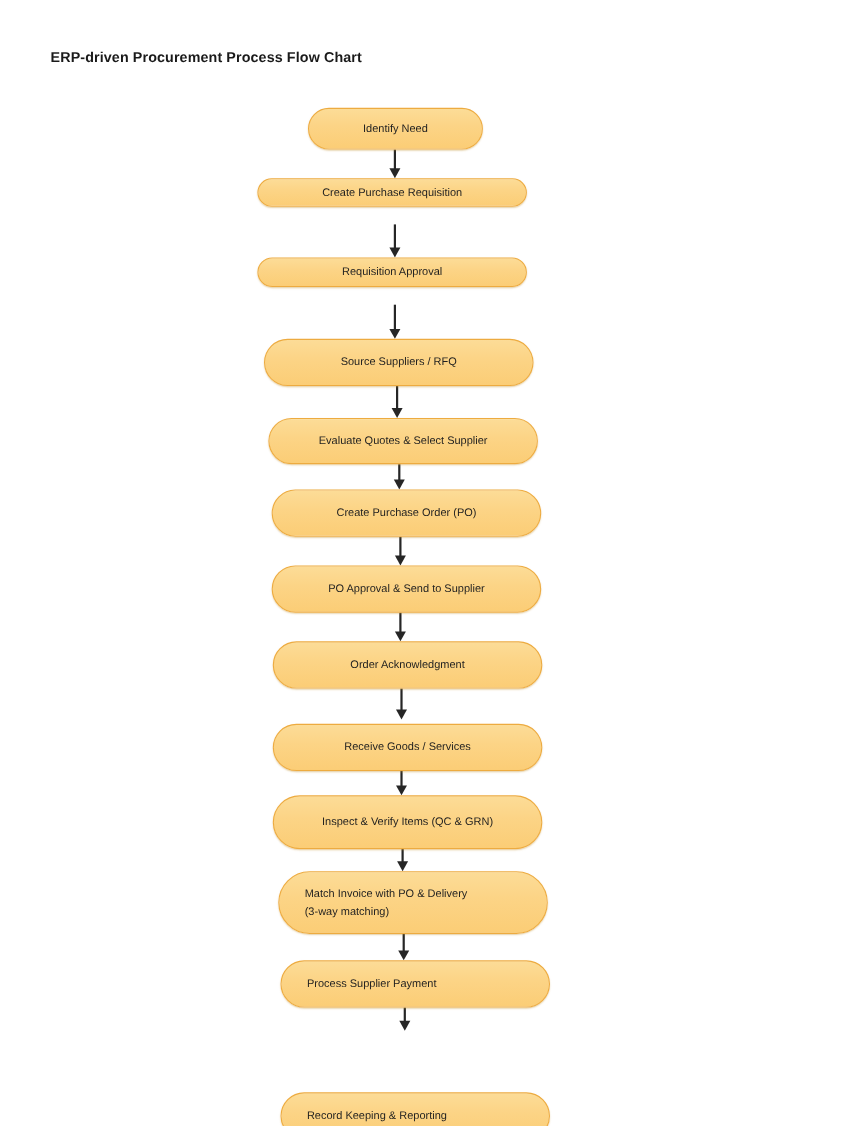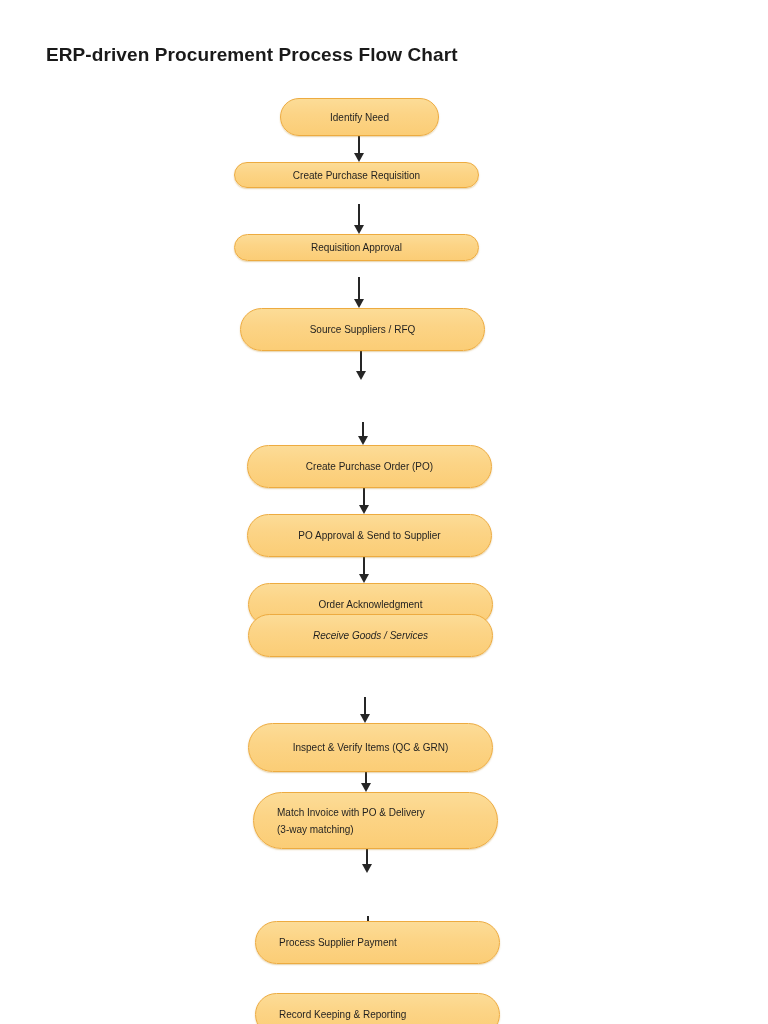--- a/index.html
+++ b/index.html
@@ -14,21 +14,21 @@
     position: relative;
     overflow: hidden;
     font-family: "Liberation Sans", "DejaVu Sans", sans-serif;
     -webkit-font-smoothing: antialiased;
   }
 
   #chart-title {
     position: absolute;
     left: 46px;
     top: 44px;
-    font-size: 19px;
+    font-size: 13px;
     font-weight: bold;
     color: #1a1a1a;
     letter-spacing: 0.1px;
     white-space: nowrap;
   }
 
   #flow-canvas {
     position: absolute;
     left: 0;
     top: 0;
@@ -153,38 +153,41 @@
     </div>
     <div class="flow-node align-center" style="left: 234px; top: 162px; width: 245px; height: 26px;">
       <span class="node-label">Create Purchase Requisition</span>
     </div>
     <div class="flow-node align-center" style="left: 234px; top: 234px; width: 245px; height: 27px;">
       <span class="node-label">Requisition Approval</span>
     </div>
     <div class="flow-node align-center" style="left: 240px; top: 308px; width: 245px; height: 43px;">
       <span class="node-label">Source Suppliers / RFQ</span>
     </div>
+    <div class="flow-node align-center" style="left: 244px; top: 380px; width: 245px; height: 42px;">
+      <span class="node-label">Evaluate Quotes &amp; Select Supplier</span>
+    </div>
     <div class="flow-node align-center" style="left: 247px; top: 445px; width: 245px; height: 43px;">
       <span class="node-label">Create Purchase Order (PO)</span>
     </div>
     <div class="flow-node align-center" style="left: 247px; top: 514px; width: 245px; height: 43px;">
       <span class="node-label">PO Approval &amp; Send to Supplier</span>
     </div>
     <div class="flow-node align-center" style="left: 248px; top: 583px; width: 245px; height: 43px;">
       <span class="node-label">Order Acknowledgment</span>
     </div>
-    <div class="flow-node align-center" style="left: 248px; top: 614px; width: 245px; height: 43px; font-style: italic;">
+    <div class="flow-node align-center" style="left: 248px; top: 658px; width: 245px; height: 43px;">
       <span class="node-label">Receive Goods / Services</span>
     </div>
     <div class="flow-node align-center" style="left: 248px; top: 723px; width: 245px; height: 49px;">
       <span class="node-label">Inspect &amp; Verify Items (QC &amp; GRN)</span>
     </div>
     <div class="flow-node align-left" style="left: 253px; top: 792px; width: 245px; height: 57px;">
       <span class="node-label">Match Invoice with PO &amp; Delivery
 (3-way matching)</span>
     </div>
-    <div class="flow-node align-left" style="left: 255px; top: 873px; width: 245px; height: 43px; margin-top: 48px;">
+    <div class="flow-node align-left" style="left: 255px; top: 873px; width: 245px; height: 43px;">
       <span class="node-label">Process Supplier Payment</span>
     </div>
     <div class="flow-node align-left" style="left: 255px; top: 993px; width: 245px; height: 43px;">
       <span class="node-label">Record Keeping &amp; Reporting</span>
     </div>
   </div>
 
 </body></html>

